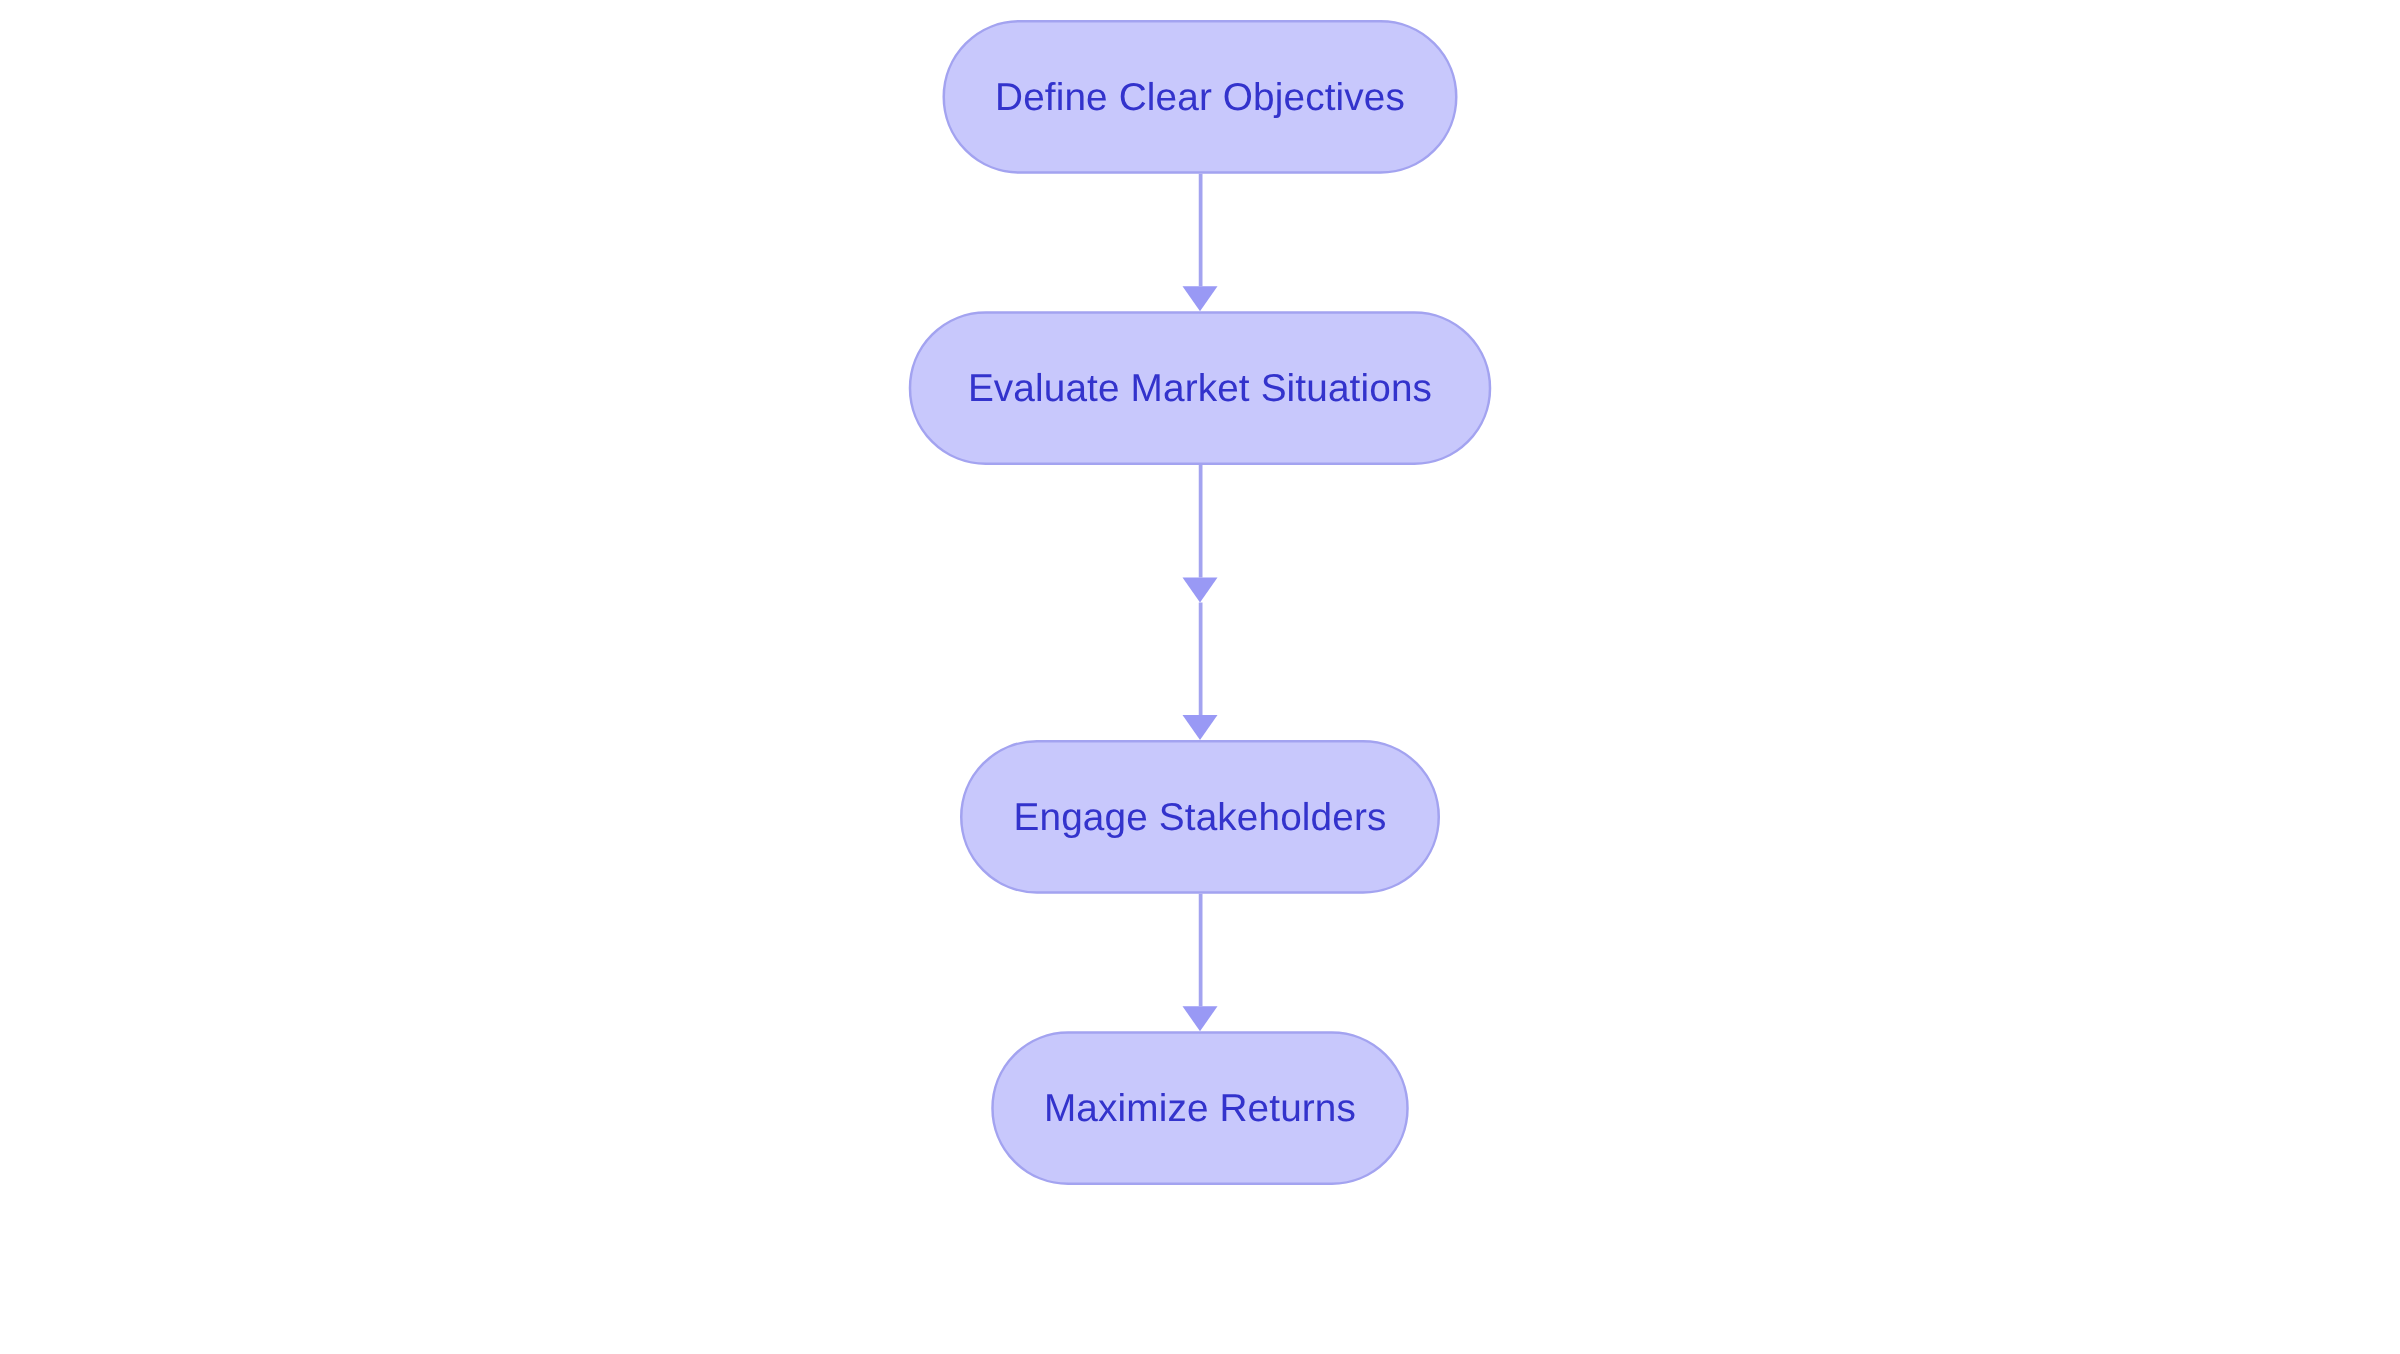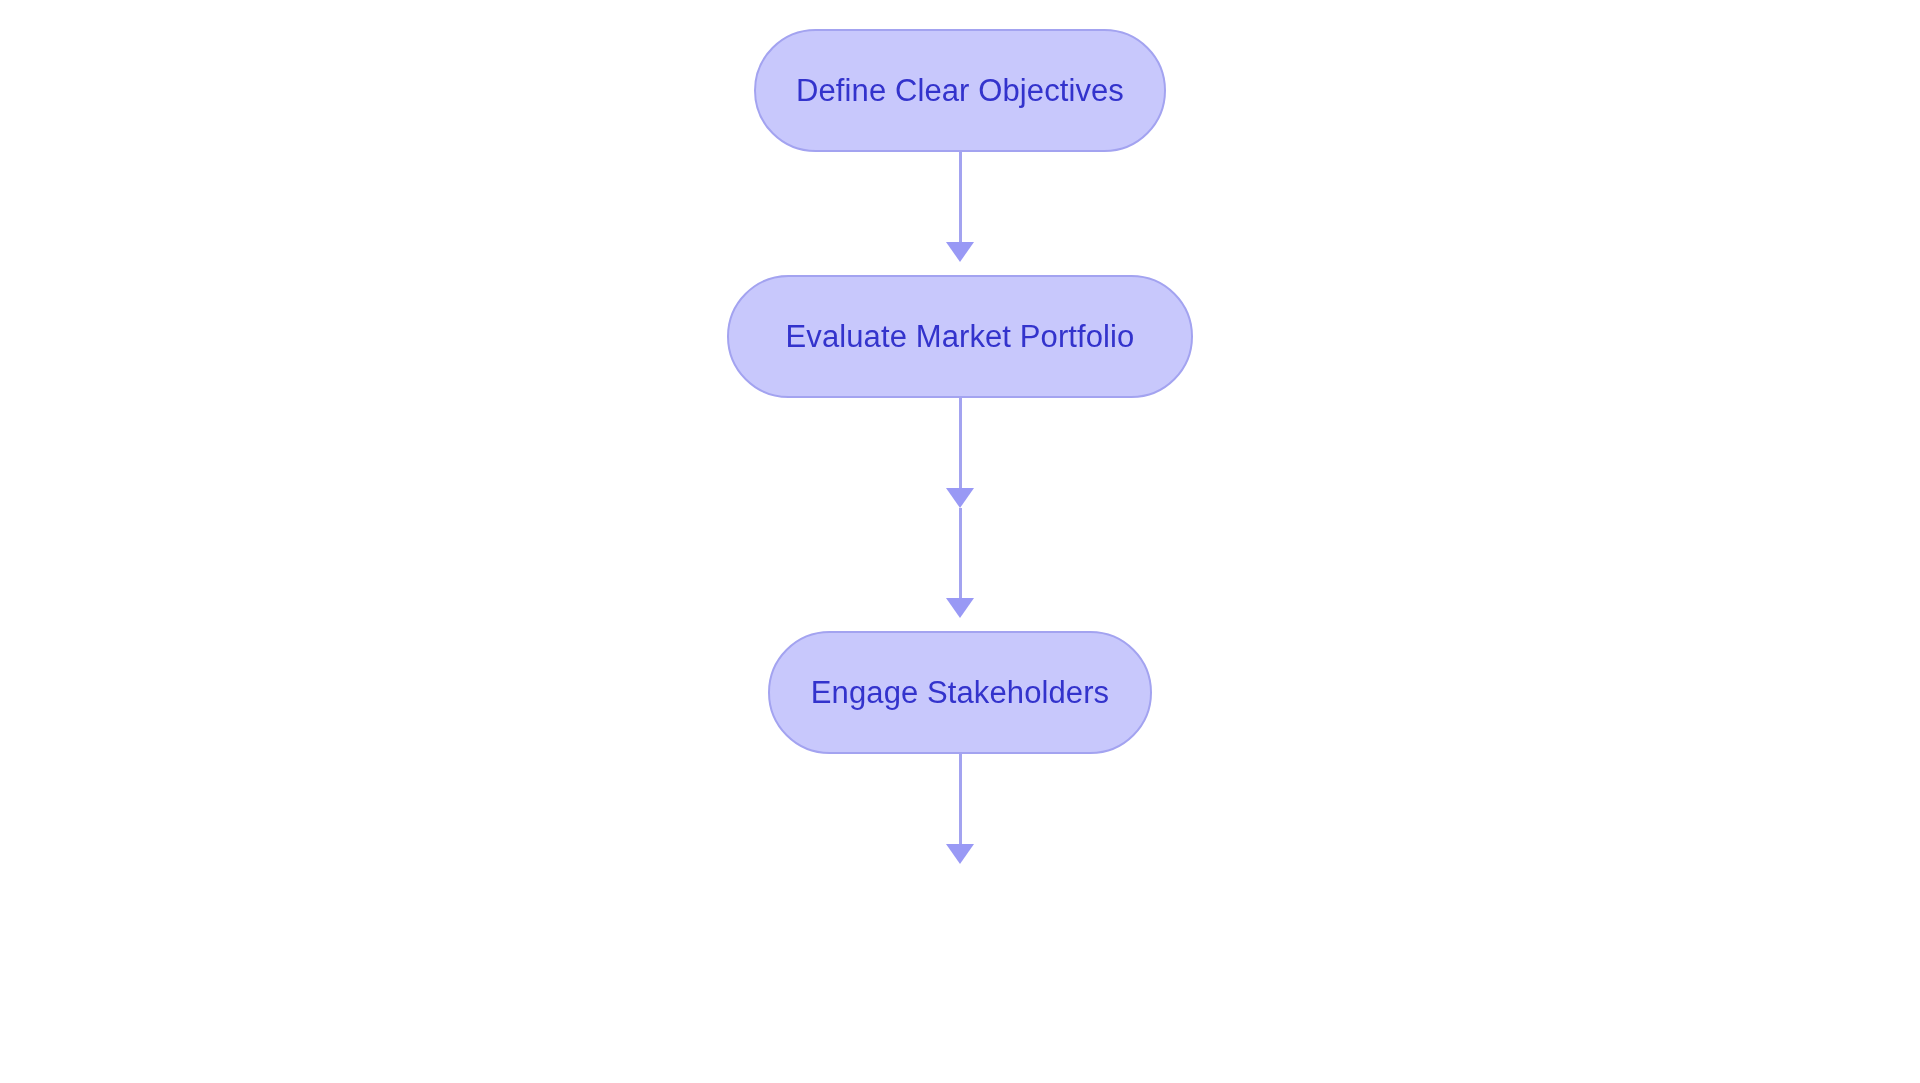--- a/index.html
+++ b/index.html
@@ -37,21 +37,20 @@
     position: relative;
     box-sizing: border-box;
     height: 123px;
     background: #c8c8fc;
     border: 2px solid #a3a3f0;
     border-radius: 62px;
     display: flex;
     align-items: center;
     justify-content: center;
     flex: none;
-    margin-top: 13px;
   }
 
   .node-label {
     color: #3333cc;
     font-family: "Liberation Sans", sans-serif;
     font-size: 31px;
     font-weight: 400;
     letter-spacing: 0.1px;
     line-height: 1;
     white-space: nowrap;
@@ -101,21 +100,21 @@
     <div class="node n0">
       <span class="node-label">Define Clear Objectives</span>
     </div>
 
     <div class="connector">
       <div class="connector-line"></div>
       <div class="connector-arrowhead"></div>
     </div>
 
     <div class="node n1">
-      <span class="node-label">Evaluate Market Portfolio</span>
+      <span class="node-label">Evaluate Market Situations</span>
     </div>
 
     <div class="connector">
       <div class="connector-line"></div>
       <div class="connector-arrowhead"></div>
     </div>
 
 
     <div class="connector">
       <div class="connector-line"></div>
@@ -124,15 +123,18 @@
 
     <div class="node n3">
       <span class="node-label">Engage Stakeholders</span>
     </div>
 
     <div class="connector">
       <div class="connector-line"></div>
       <div class="connector-arrowhead"></div>
     </div>
 
+    <div class="node n4">
+      <span class="node-label">Maximize Returns</span>
+    </div>
 
   </div>
 </div>
 
 </body></html>

